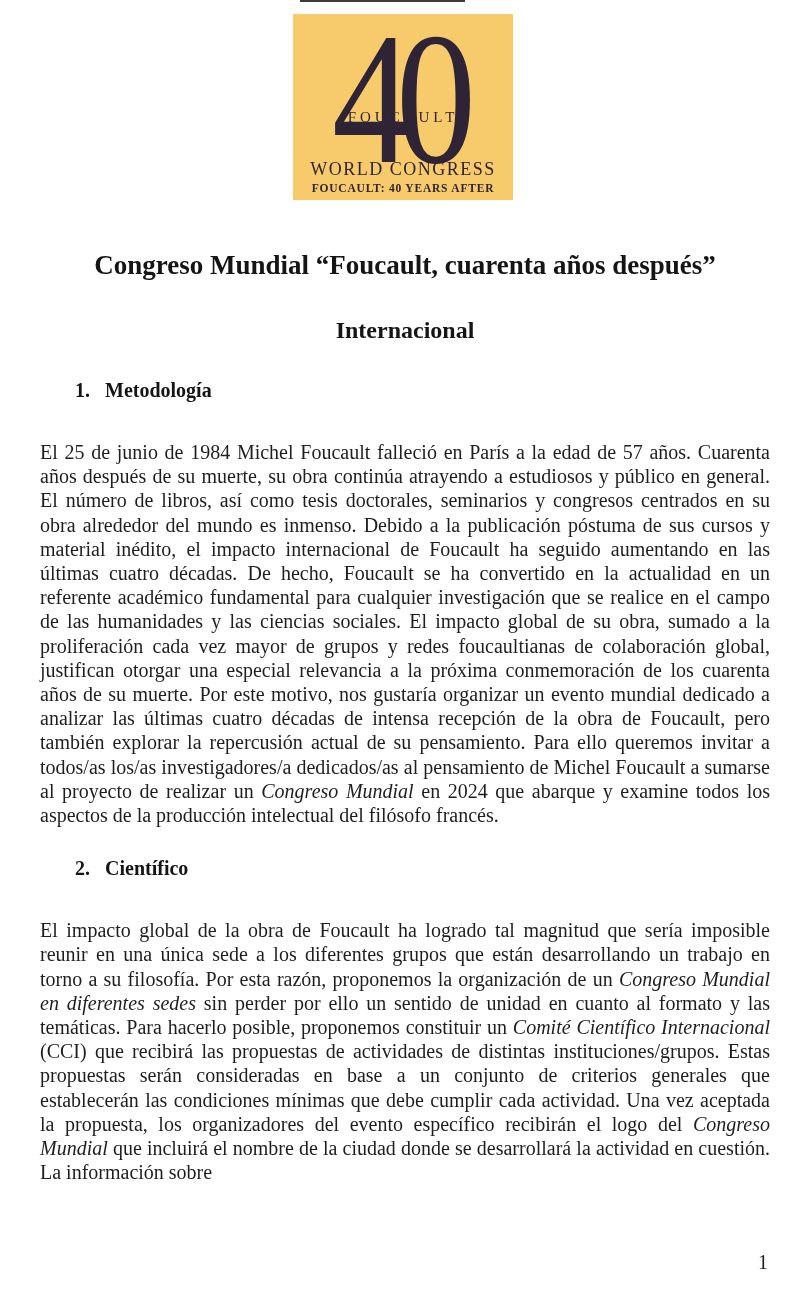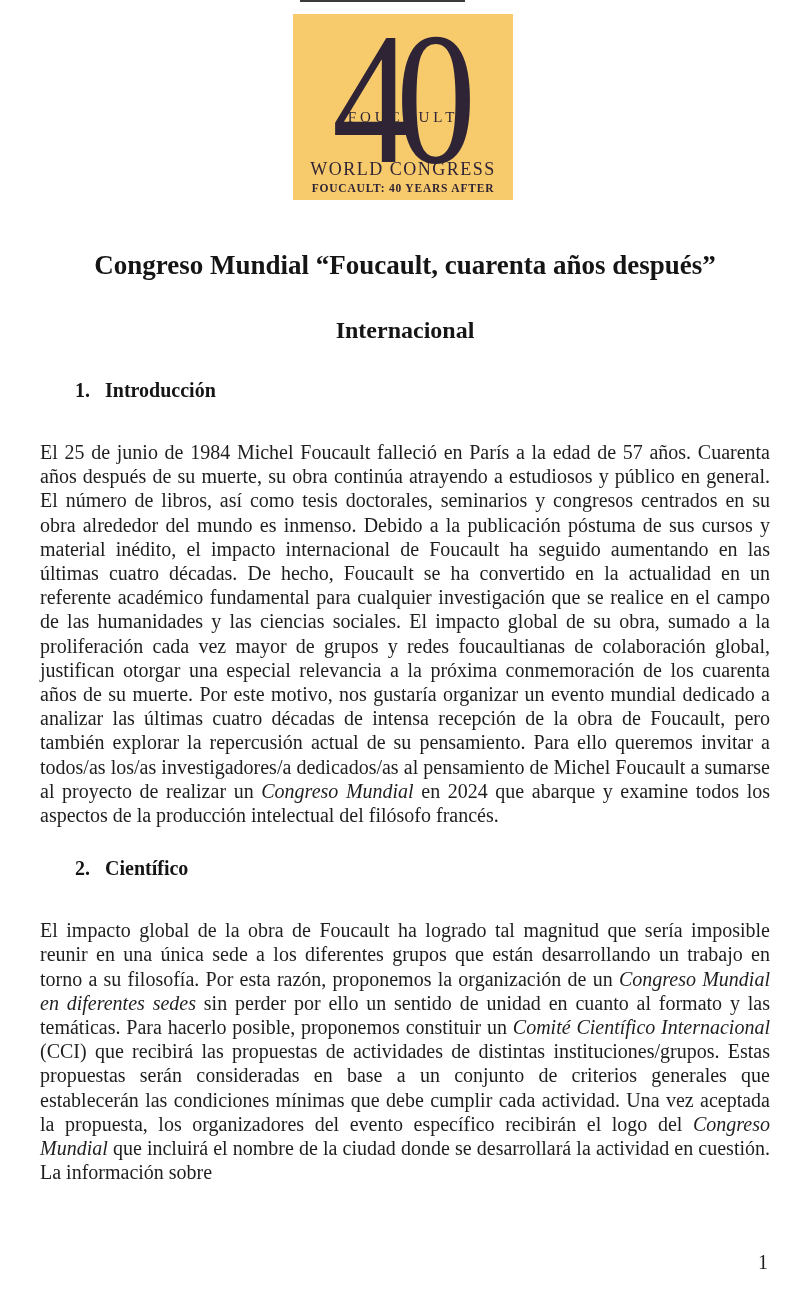--- a/index.html
+++ b/index.html
@@ -113,21 +113,21 @@
     <div class="logo-line2">FOUCAULT: 40 YEARS AFTER</div>
   </div>
 
   <h1 class="doc-title">Congreso Mundial “Foucault, cuarenta años después”</h1>
   <h2 class="doc-subtitle">Internacional</h2>
 
   <div class="sections" id="sections">
   <section class="section">
     <h3 class="section-heading">
       <span class="sec-num">1.</span>
-      <span class="sec-label">Introducción</span>
+      <span class="sec-label">Metodología</span>
     </h3>
   <p class="body-paragraph"><span>El 25 de junio de 1984 Michel Foucault falleció en París a la edad de 57 años. Cuarenta años después de su muerte, su obra continúa atrayendo a estudiosos y público en general. El número de libros, así como tesis doctorales, seminarios y congresos centrados en su obra alrededor del mundo es inmenso. Debido a la publicación póstuma de sus cursos y material inédito, el impacto internacional de Foucault ha seguido aumentando en las últimas cuatro décadas. De hecho, Foucault se ha convertido en la actualidad en un referente académico fundamental para cualquier investigación que se realice en el campo de las humanidades y las ciencias sociales. El impacto global de su obra, sumado a la proliferación cada vez mayor de grupos y redes foucaultianas de colaboración global, justifican otorgar una especial relevancia a la próxima conmemoración de los cuarenta años de su muerte. Por este motivo, nos gustaría organizar un evento mundial dedicado a analizar las últimas cuatro décadas de intensa recepción de la obra de Foucault, pero también explorar la repercusión actual de su pensamiento. Para ello queremos invitar a todos/as los/as investigadores/a dedicados/as al pensamiento de Michel Foucault a sumarse al proyecto de realizar un </span><em>Congreso Mundial</em><span> en 2024 que abarque y examine todos los aspectos de la producción intelectual del filósofo francés.</span></p>
       </section>
 
   <section class="section">
     <h3 class="section-heading">
       <span class="sec-num">2.</span>
       <span class="sec-label">Científico</span>
     </h3>
   <p class="body-paragraph"><span>El impacto global de la obra de Foucault ha logrado tal magnitud que sería imposible reunir en una única sede a los diferentes grupos que están desarrollando un trabajo en torno a su filosofía. Por esta razón, proponemos la organización de un </span><em>Congreso Mundial en diferentes sedes</em><span> sin perder por ello un sentido de unidad en cuanto al formato y las temáticas. Para hacerlo posible, proponemos constituir un </span><em>Comité Científico Internacional</em><span> (CCI) que recibirá las propuestas de actividades de distintas instituciones/grupos. Estas propuestas serán consideradas en base a un conjunto de criterios generales que establecerán las condiciones mínimas que debe cumplir cada actividad. Una vez aceptada la propuesta, los organizadores del evento específico recibirán el logo del </span><em>Congreso Mundial</em><span> que incluirá el nombre de la ciudad donde se desarrollará la actividad en cuestión. La información sobre</span></p>

